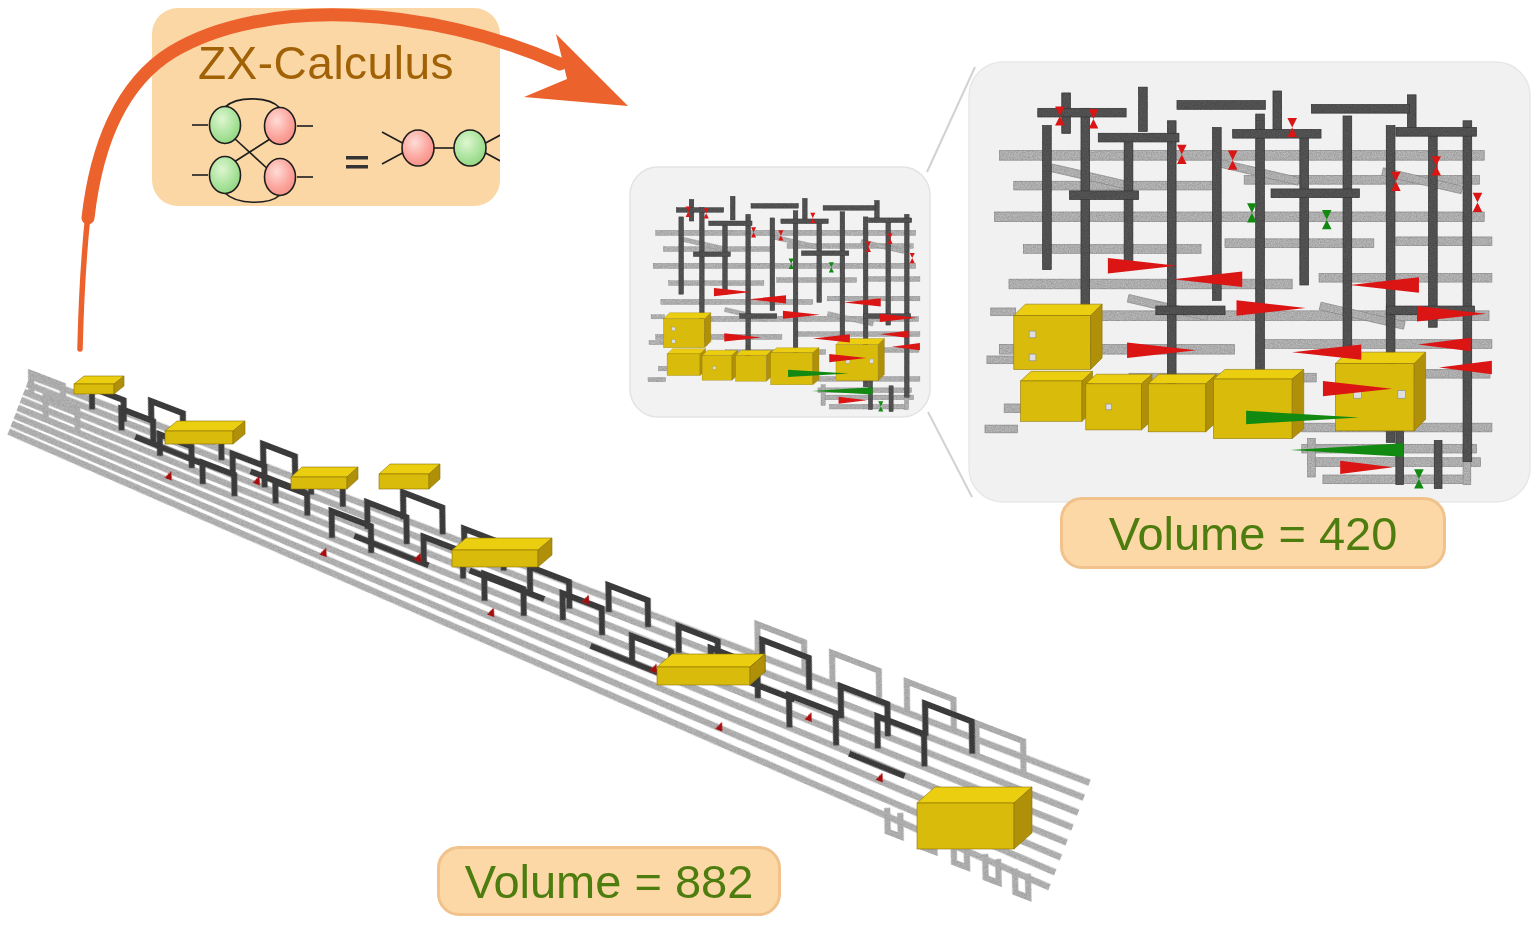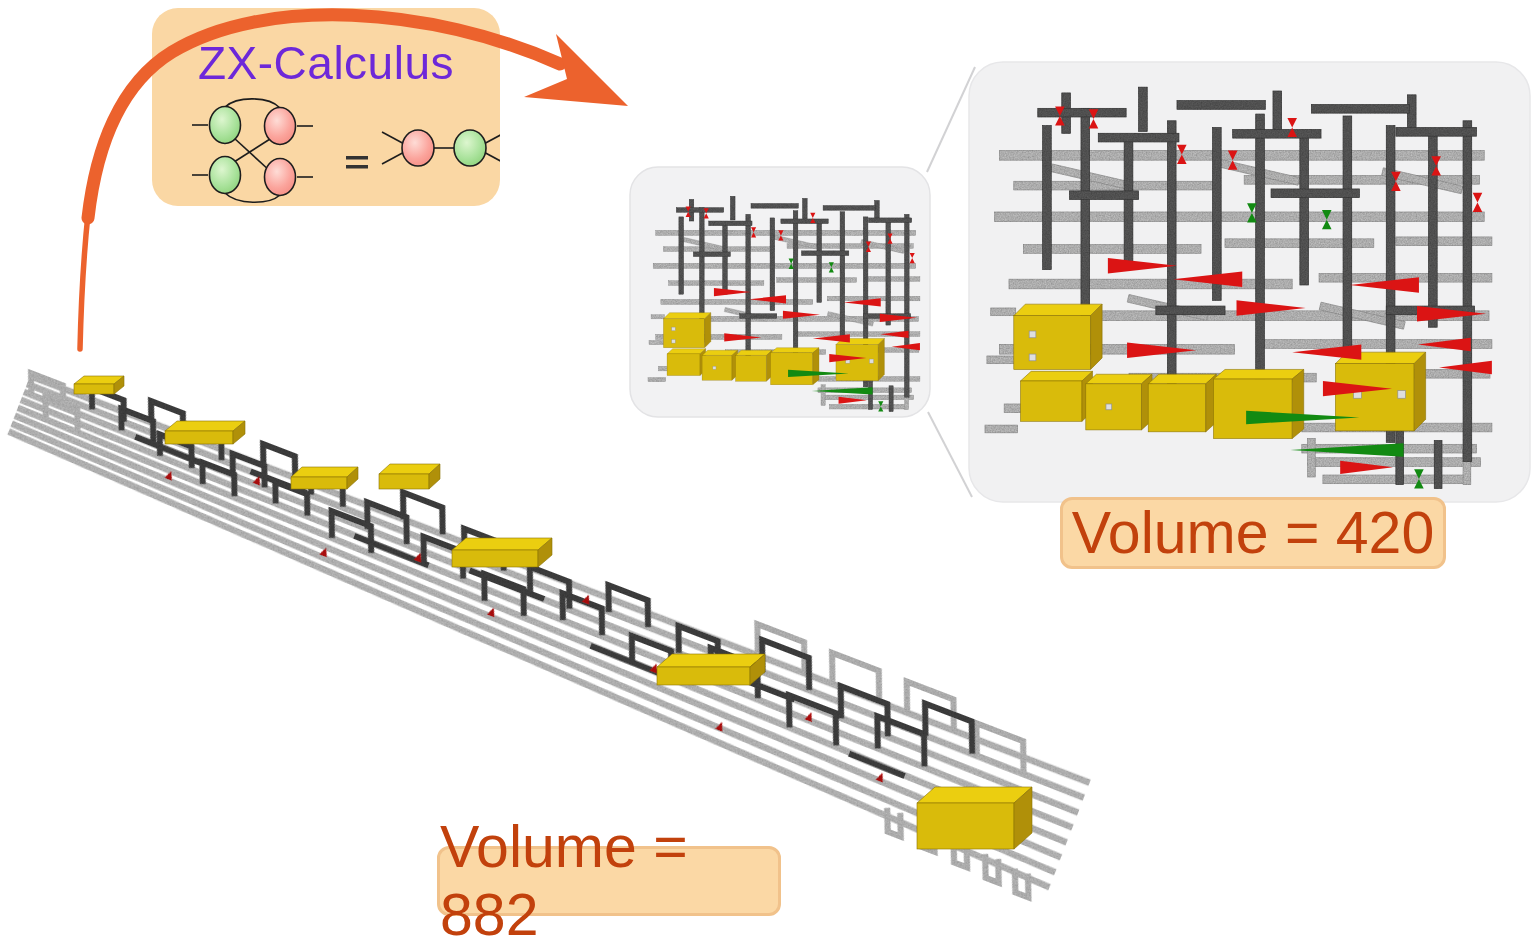--- a/index.html
+++ b/index.html
@@ -4,27 +4,27 @@
 <style>
   html,body{margin:0;padding:0;background:#fff}
   #canvas{position:relative;width:1536px;height:942px;background:#ffffff;overflow:hidden;
           font-family:"Liberation Sans",sans-serif}
   svg.layer{position:absolute;left:0;top:0;pointer-events:none}
 
   
   .zx-box{position:absolute;left:152px;top:8px;width:348px;height:198px;
           background:#FAD7A4;border-radius:26px;z-index:2}
   .zx-title{position:absolute;top:28px;left:0;right:0;text-align:center;
-            font-size:46px;color:#6d28d9;letter-spacing:.5px}
+            font-size:46px;color:#a16207;letter-spacing:.5px}
   .zx-diagram{position:absolute;left:0;top:78px}
 
   
-  .vol{position:absolute;background:#FBD8A5;border:3px solid #F1C28B;border-radius:12px;
+  .vol{position:absolute;background:#FBD8A5;border:3px solid #F1C28B;border-radius:22px;
        display:flex;align-items:center;justify-content:center;
-       font-size:59px;color:#c2410c;z-index:4;box-sizing:border-box}
+       font-size:47px;color:#4d7c0f;z-index:4;box-sizing:border-box}
   #vol882{left:437px;top:846px;width:344px;height:70px}
   #vol420{left:1060px;top:497px;width:386px;height:72px}
 
   
   .Lg rect{fill:#c8c8c8;stroke:#9e9e9e;stroke-width:.7}
   .Dg rect{fill:#5e5e5e;stroke:#3f3f3f;stroke-width:.7}
   .R{fill:#DB1414;stroke:none}
   .G{fill:#128A12;stroke:none}
   .yt{fill:#EBCE10;stroke:#8a7205;stroke-width:.6}
   .yf{fill:#D9BB0B;stroke:#8a7205;stroke-width:.6}

